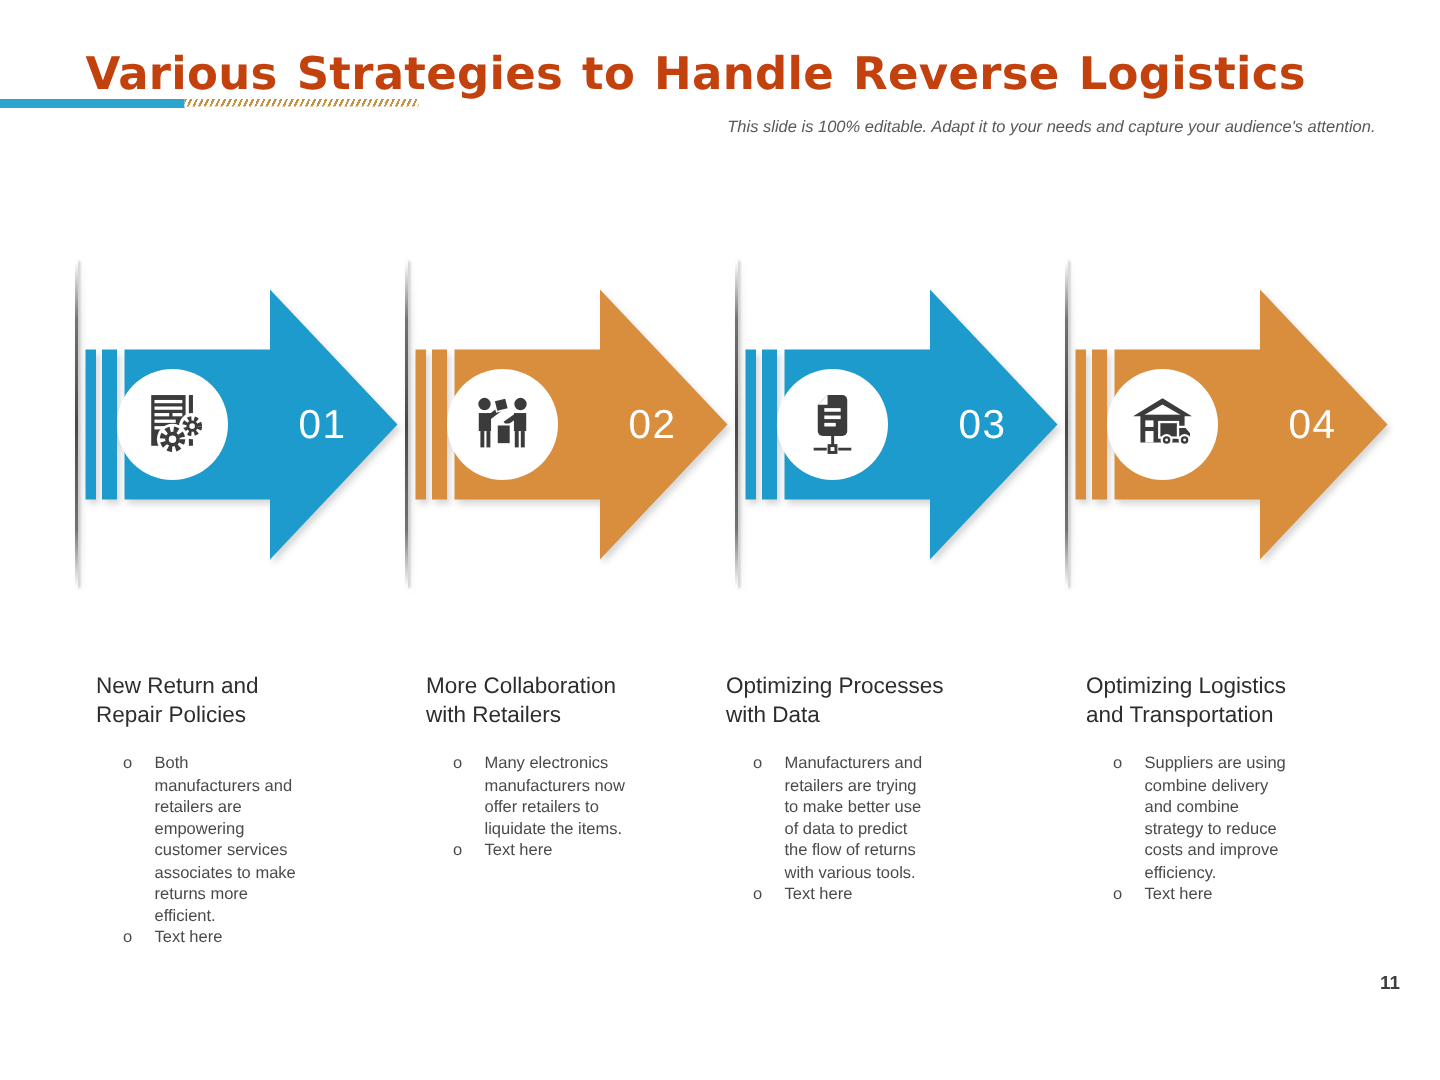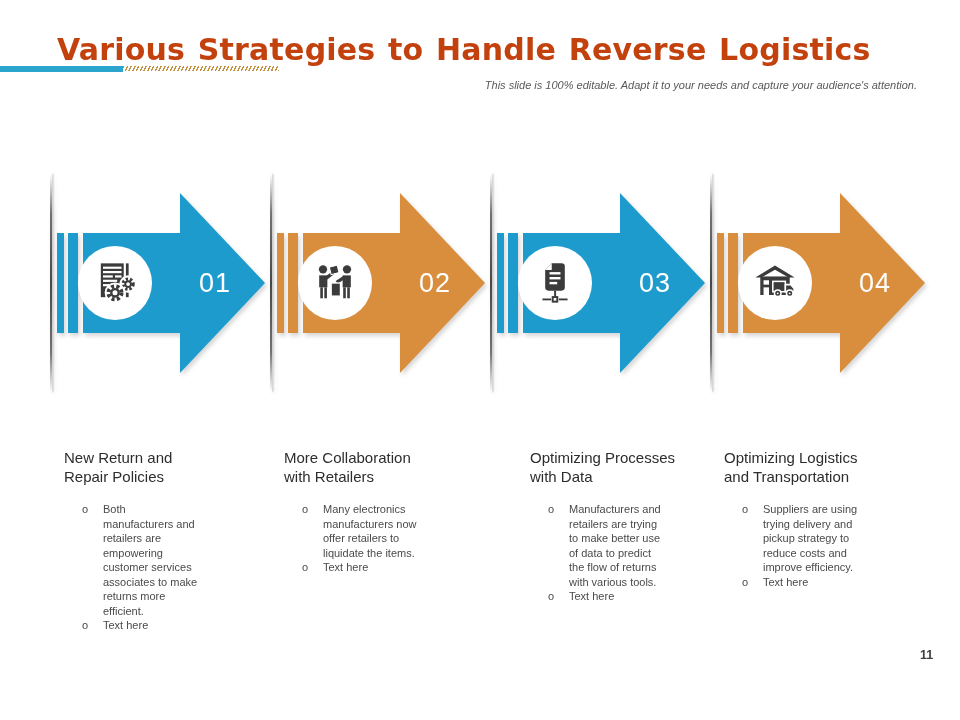--- a/index.html
+++ b/index.html
@@ -55,21 +55,21 @@
   .col .hd{
     font-size:15px;font-weight:normal;color:#2d2d2d;line-height:19px;
     width:148px;margin-bottom:16px;
   }
   .col ul{list-style:none;margin:16px;padding:0;}
   .col li{
     position:relative;padding-left:23px;font-size:11px;line-height:14.5px;
     color:#4a4a4a;margin:0;
   }
   .col li::before{content:"o";position:absolute;left:2px;top:0;font-size:11px;color:#4a4a4a;}
-  .col1{left:64px}.col2{left:284px}.col3{left:530px}.col4{left:724px}
+  .col1{left:64px}.col2{left:284px}.col3{left:484px}.col4{left:724px}
   
   .pageno{position:absolute;left:920px;top:648px;font-size:12.5px;font-weight:bold;color:#3f3f3f;}
   svg{display:block;}
 </style>
 </head>
 <body>
 
 <div class="slide">
 
   <div class="title">Various Strategies to Handle Reverse Logistics</div>
@@ -200,19 +200,19 @@
   <div class="col col3">
     <div class="hd">Optimizing Processes with Data</div>
     <ul>
       <li>Manufacturers and retailers are trying to make better use of data to predict the flow of returns with various tools.</li>
       <li>Text here</li>
     </ul>
   </div>
   <div class="col col4">
     <div class="hd">Optimizing Logistics and Transportation</div>
     <ul>
-      <li>Suppliers are using trying delivery and pickup strategy to reduce costs and improve efficiency.</li>
+      <li>Suppliers are using combine delivery and combine strategy to reduce costs and improve efficiency.</li>
       <li>Text here</li>
     </ul>
   </div>
 
   <div class="pageno">11</div>
 </div>
 
 </body></html>

